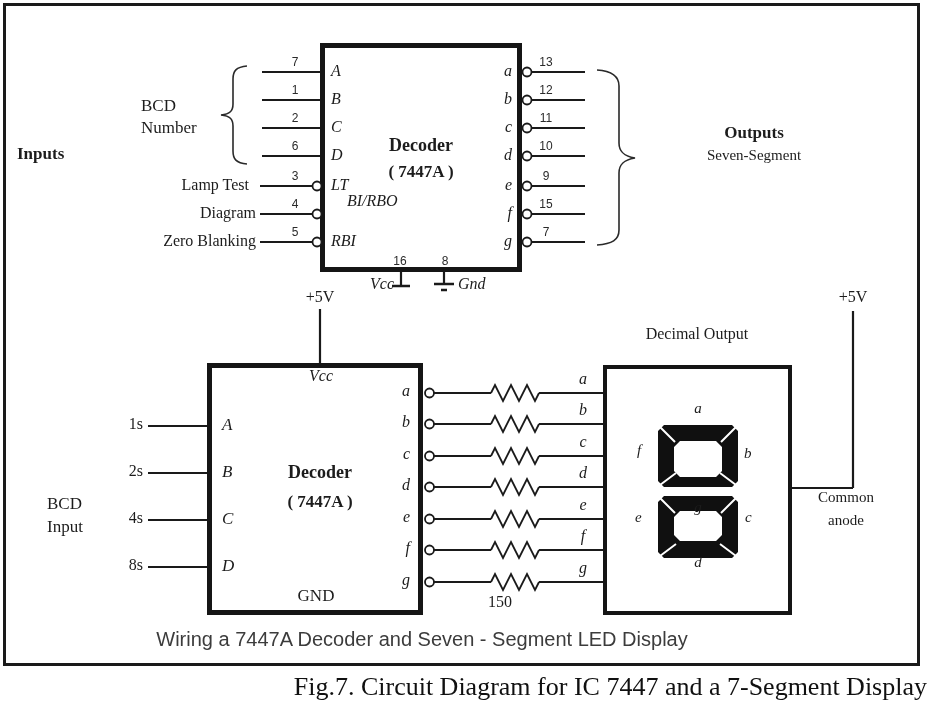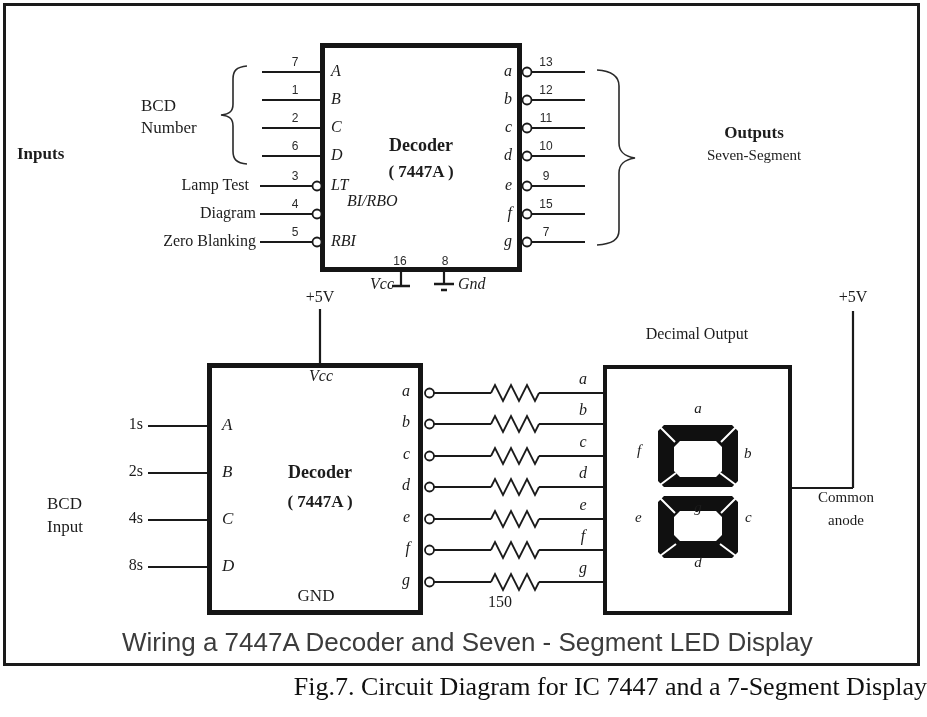--- a/index.html
+++ b/index.html
@@ -181,16 +181,16 @@
   <div class="lbl it" style="left:637px;top:443px;font-size:15px;">f</div>
   <div class="lbl it" style="left:744px;top:446px;font-size:15px;">b</div>
   <div class="lbl it ctr" style="left:668px;top:500px;width:60px;font-size:15px;">g</div>
   <div class="lbl it" style="left:635px;top:510px;font-size:15px;">e</div>
   <div class="lbl it" style="left:745px;top:510px;font-size:15px;">c</div>
   <div class="lbl it ctr" style="left:648px;top:555px;width:100px;font-size:15px;">d</div>
 
   <div class="lbl ctr" style="left:803px;top:490px;width:86px;font-size:15px;">Common</div>
   <div class="lbl ctr" style="left:803px;top:513px;width:86px;font-size:15px;">anode</div>
 
-  <div class="lbl sans ctr" style="left:122px;top:629px;width:600px;font-size:26px;color:#3c3c3c;">Wiring a 7447A Decoder and Seven - Segment LED Display</div>
+  <div class="lbl sans ctr" style="left:122px;top:629px;width:600px;font-size:20px;color:#3c3c3c;">Wiring a 7447A Decoder and Seven - Segment LED Display</div>
   <div class="lbl ctr" style="left:0;top:673px;width:927px;font-size:26px;color:#101010;text-align:right;">Fig.7. Circuit Diagram for IC 7447 and a 7-Segment Display</div>
 
 </div>
 
 </body></html>

